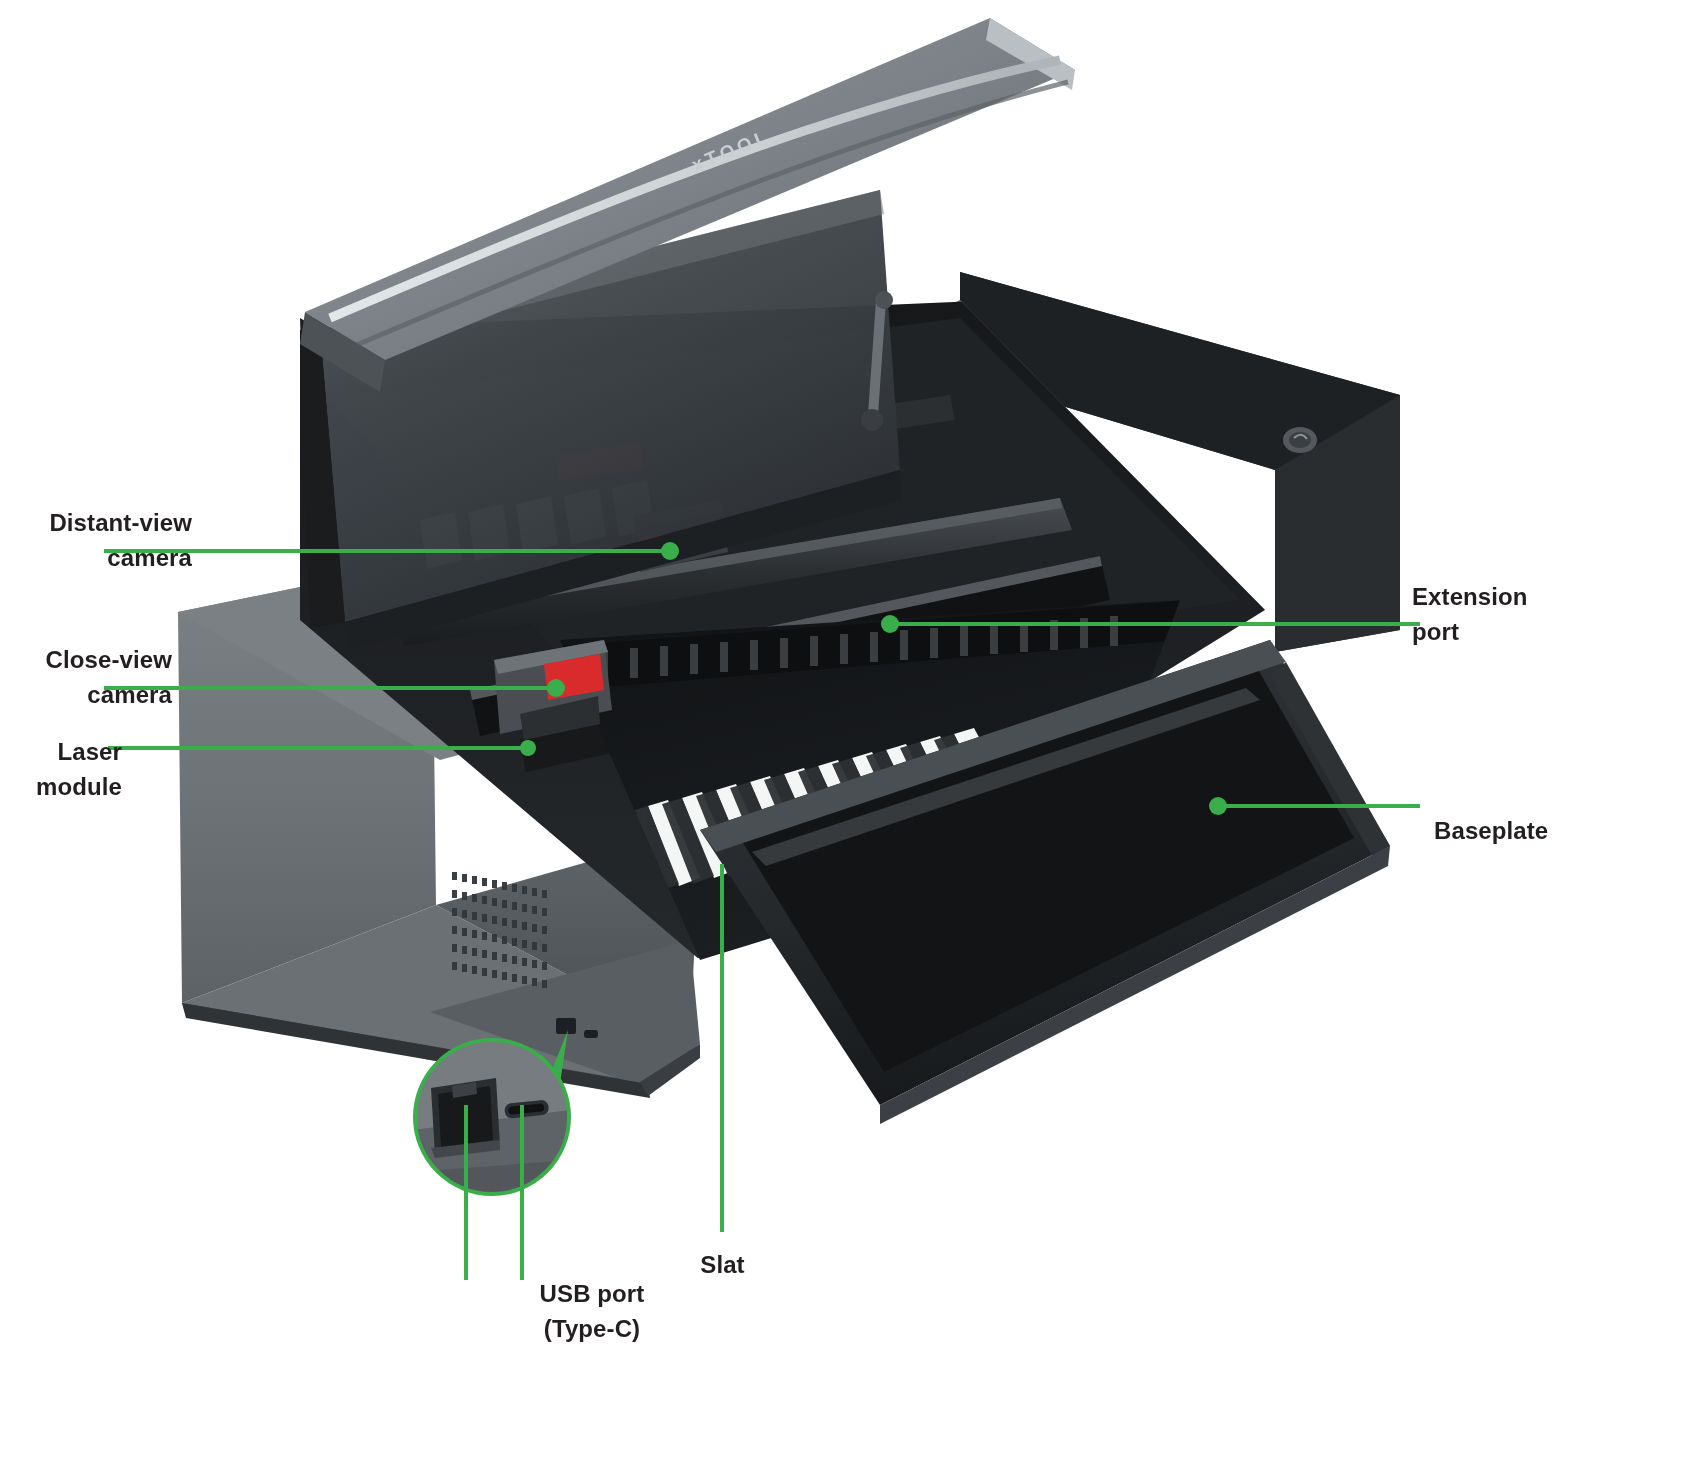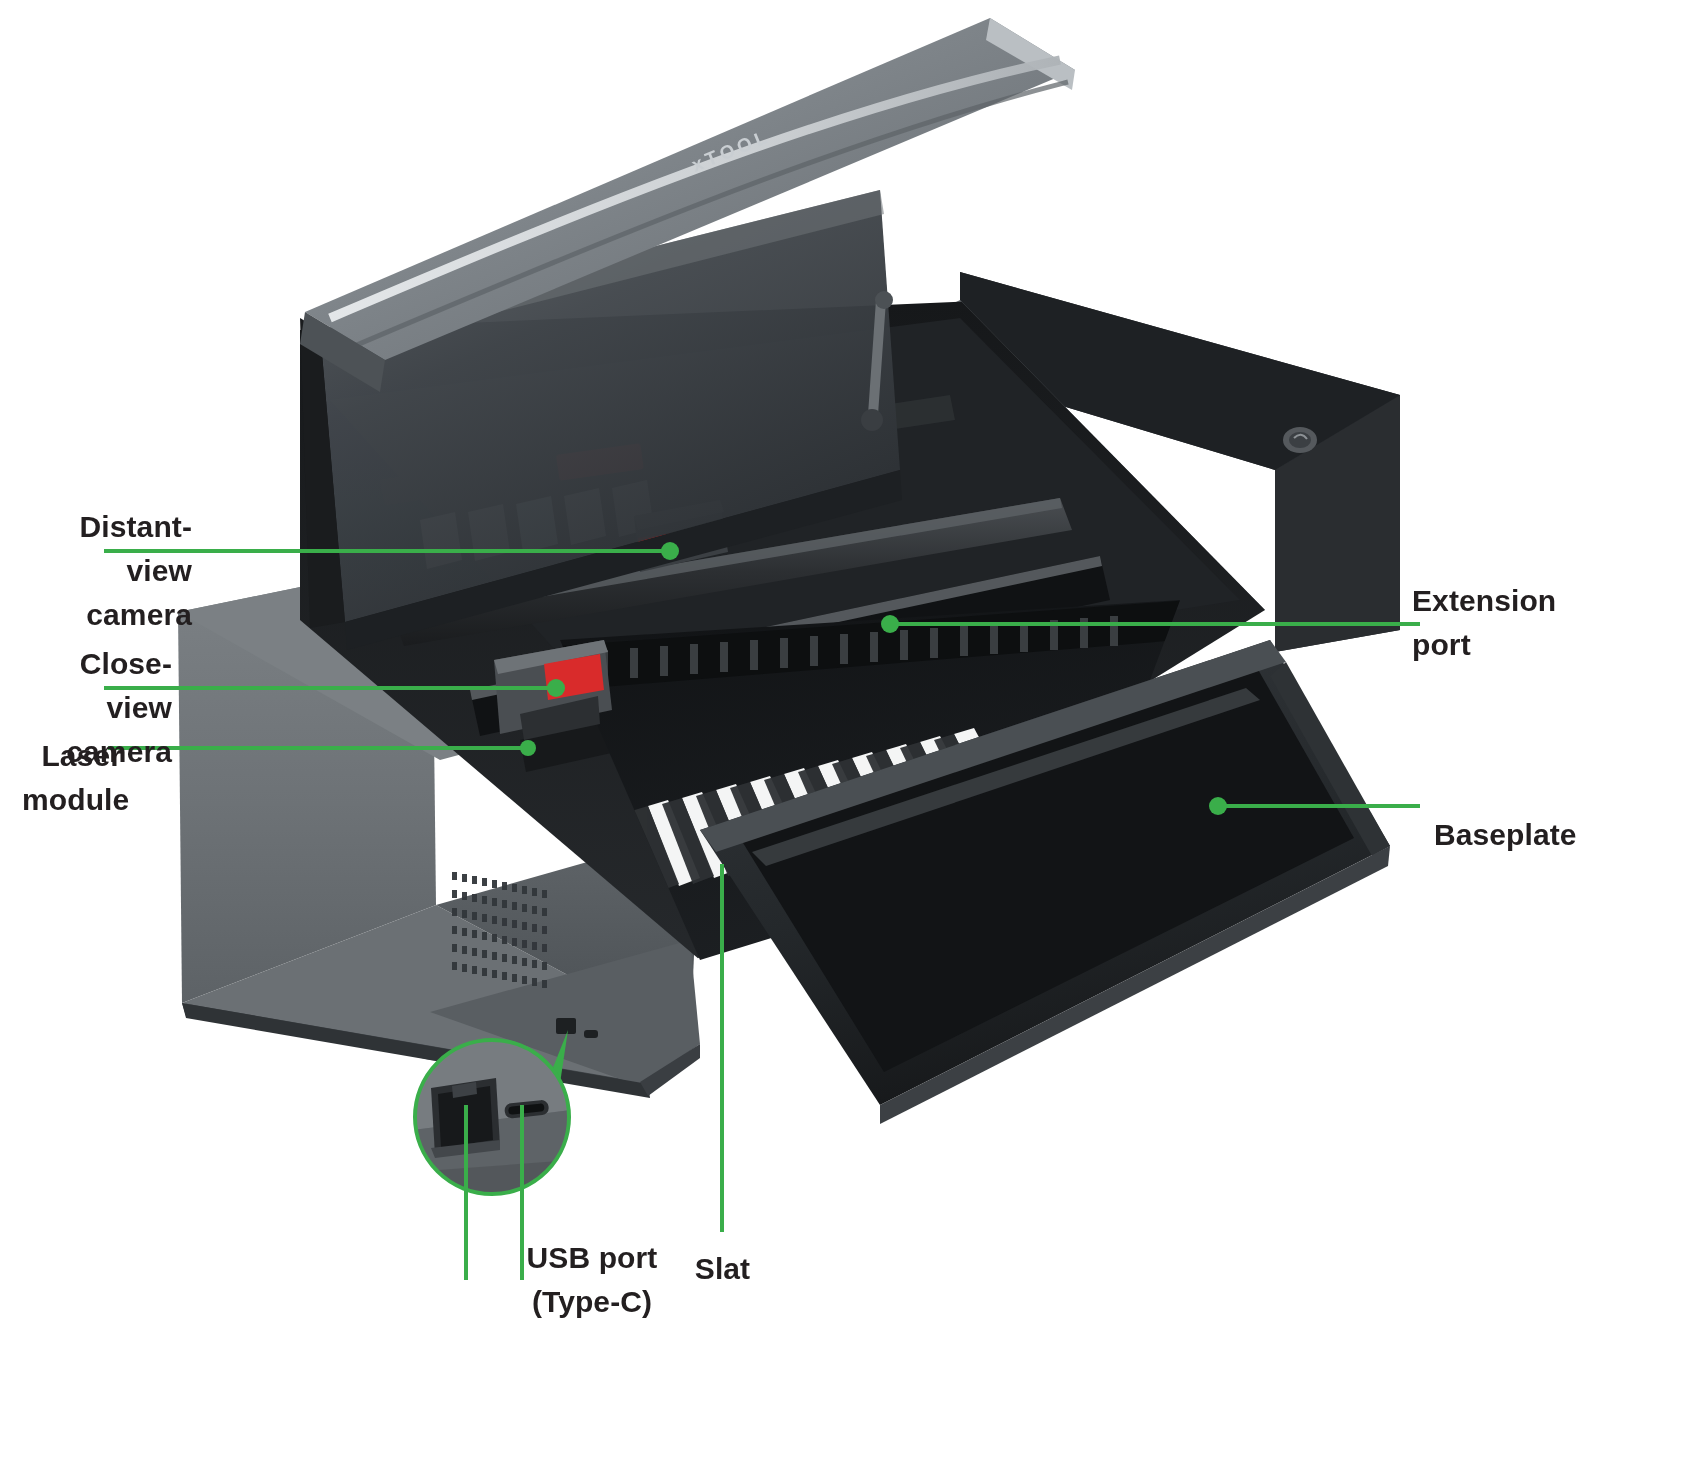--- a/index.html
+++ b/index.html
@@ -6,21 +6,21 @@
   body{
     width:1700px;height:1484px;
     font-family:"Liberation Sans", sans-serif;
     overflow:hidden;position:relative;
   }
   #stage{position:absolute;left:0;top:0;width:1700px;height:1484px;background:#fff;}
   svg.layer{position:absolute;left:0;top:0;width:1700px;height:1484px;}
   .callout-label{
     position:absolute;
     font-weight:bold;
-    font-size:30px;
+    font-size:24px;
     color:#231f20;
     line-height:1.47;
     white-space:pre-line;
     letter-spacing:.1px;
   }
   .lbl-right{text-align:left;}
   .lbl-left{text-align:right;}
   .lbl-center{text-align:center;}
 </style>
 </head>
@@ -360,16 +360,16 @@
 module</div>
 
   <div class="callout-label lbl-right" style="left:1412px;top:579px;width:250px;">Extension
 port</div>
 
   <div class="callout-label lbl-right" style="left:1434px;top:813px;width:250px;">Baseplate</div>
 
   <div class="callout-label lbl-center" style="left:660px;top:1247px;width:125px;">Slat</div>
 
 
-  <div class="callout-label lbl-center" style="left:492px;top:1236px;width:200px;">USB port
+  <div class="callout-label lbl-center" style="left:492px;top:1276px;width:200px;">USB port
 (Type-C)</div>
 
 </div>
 
 </body></html>

